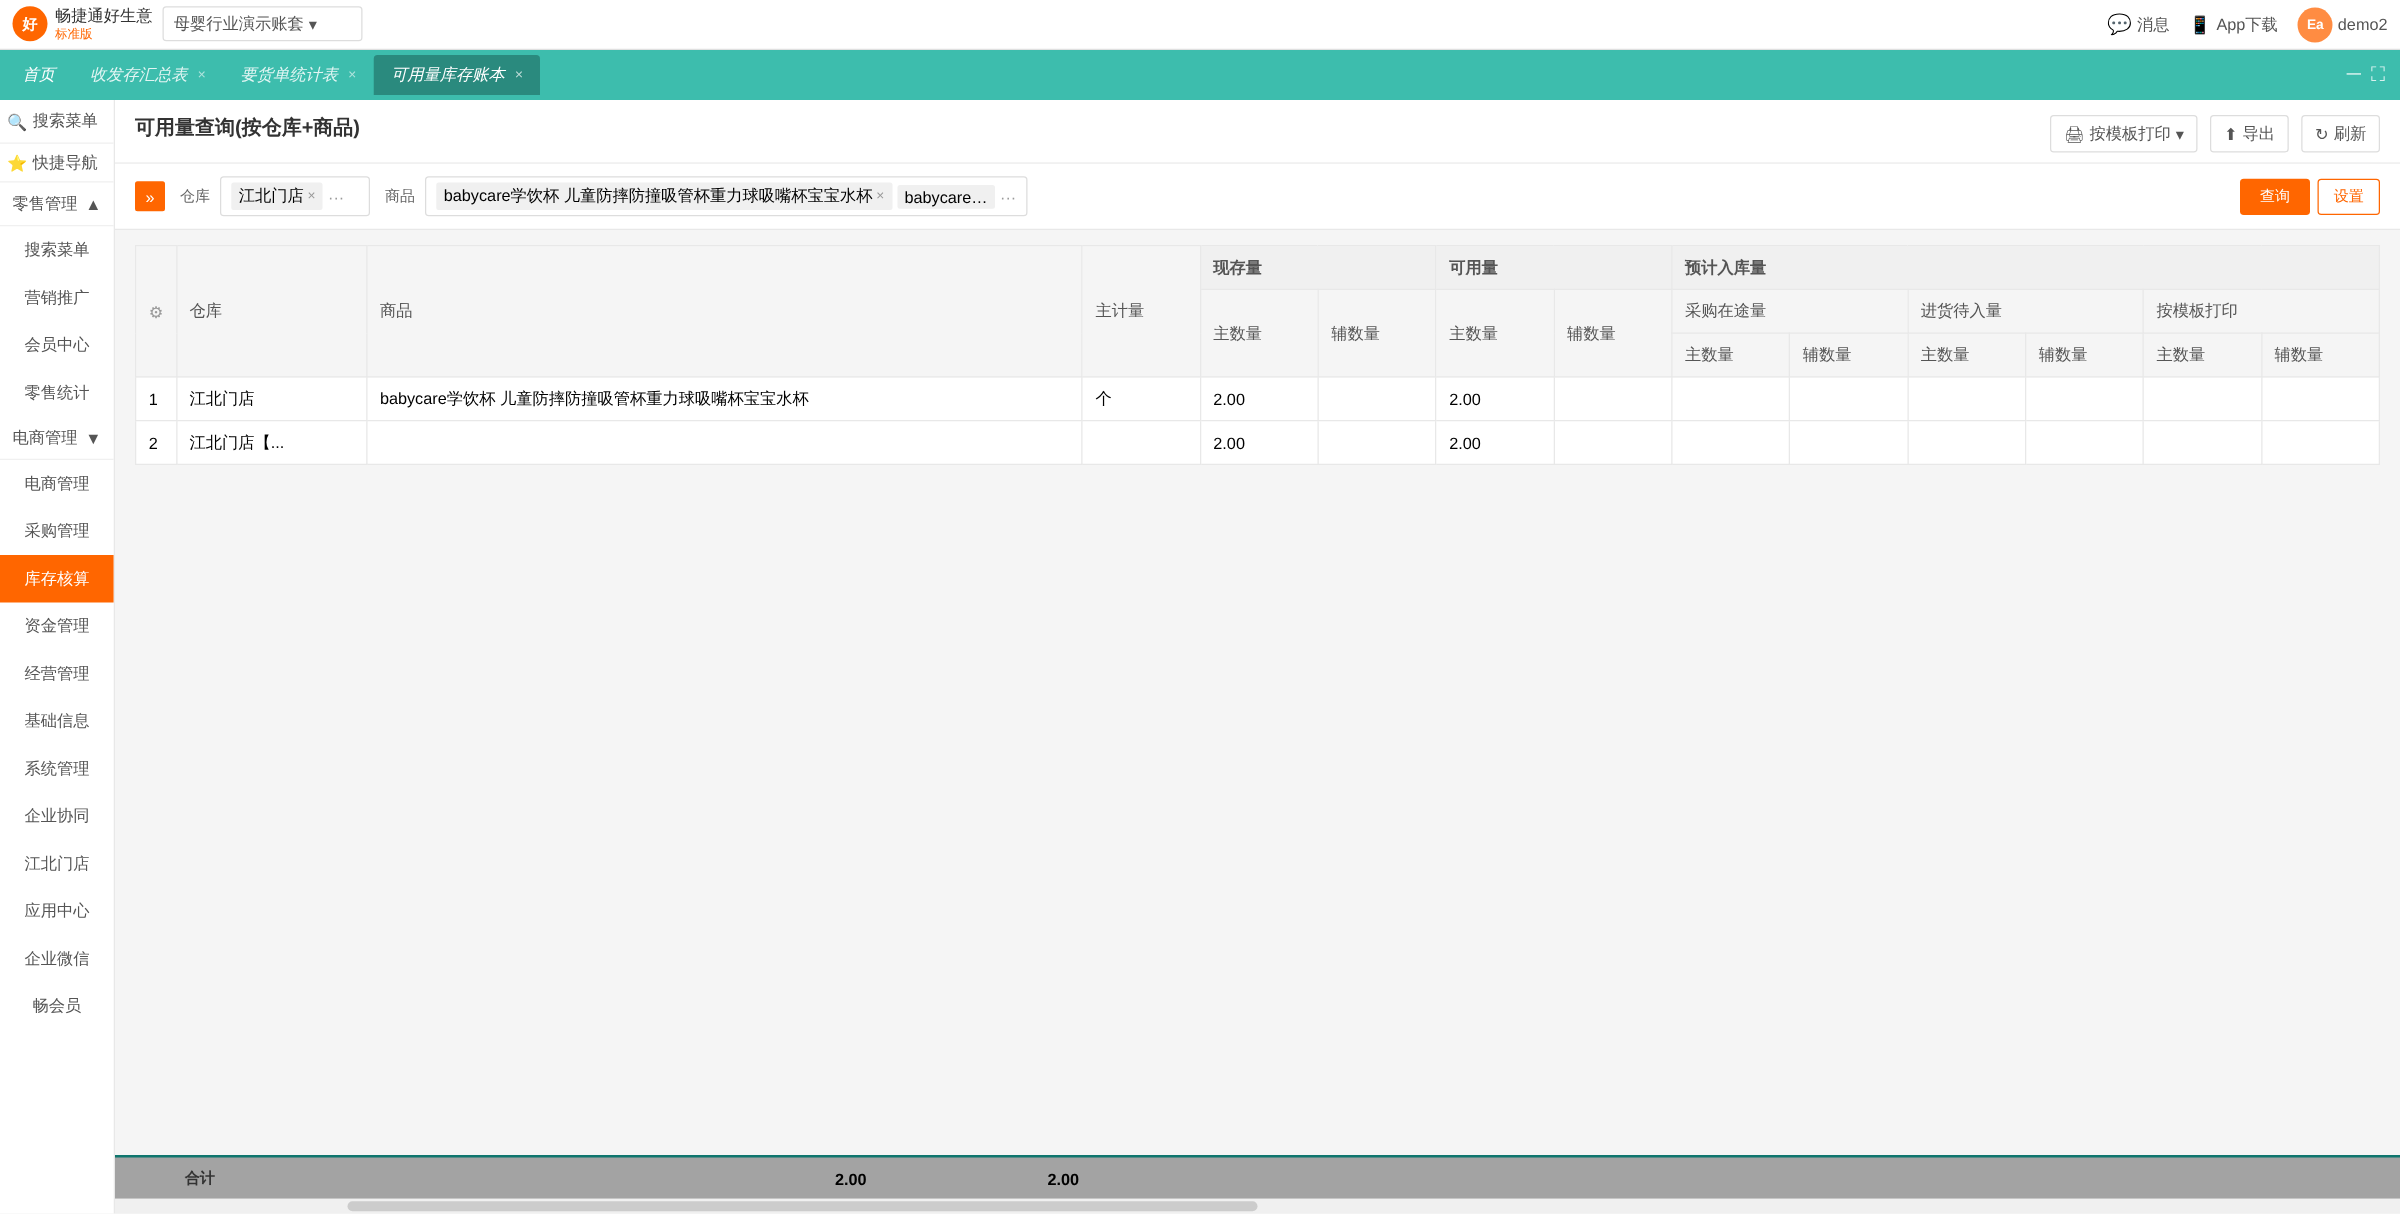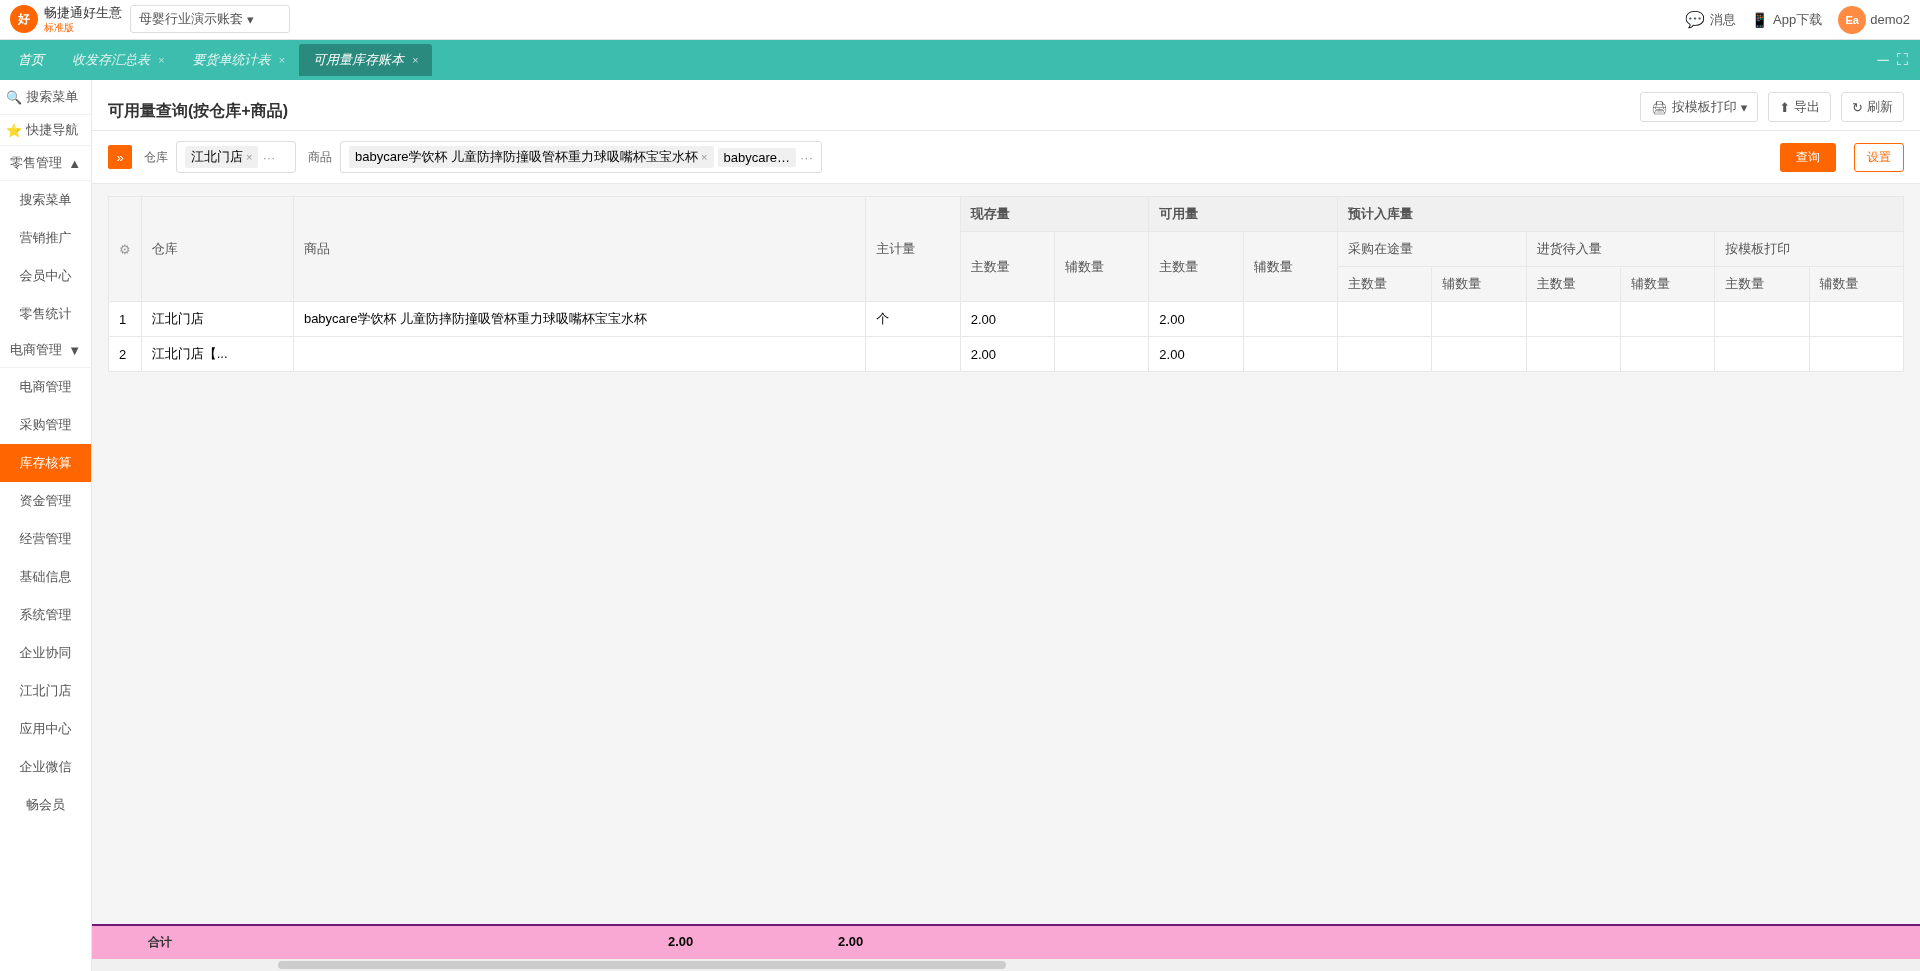--- a/index.html
+++ b/index.html
@@ -207,21 +207,21 @@
       overflow: hidden;
       background: #f5f5f5;
     }
 
     
     .page-header {
       background: #fff;
       padding: 12px 16px 8px;
       border-bottom: 1px solid #e8e8e8;
       display: flex;
-      align-items: flex-end;
+      align-items: flex-start;
       justify-content: space-between;
       flex-shrink: 0;
     }
     .page-title {
       font-size: 16px;
       font-weight: bold;
       color: #333;
     }
     .page-actions {
       display: flex;
@@ -310,21 +310,20 @@
       font-size: 12px;
     }
     .btn-setting {
       background: #fff;
       color: #ff6600;
       border: 1px solid #ff6600;
       padding: 5px 12px;
       border-radius: 3px;
       cursor: pointer;
       font-size: 12px;
-      margin-left: 12px;
     }
 
     
     .table-container {
       flex: 1;
       overflow: auto;
       padding: 12px 16px;
     }
     .data-table {
       width: 100%;
@@ -349,24 +348,24 @@
     }
     .data-table td.left { text-align: left; }
     .data-table .col-settings {
       width: 30px;
       background: #f5f5f5;
     }
     .settings-icon { cursor: pointer; color: #999; }
 
     
     .table-footer {
-      background: #f9a8d4;
-      border-top: 2px solid #701a75;
-      display: flex;
-      align-items: flex-start;
+      background: #a3a3a3;
+      border-top: 2px solid #0f766e;
+      display: flex;
+      align-items: flex-end;
       padding: 8px 16px;
       flex-shrink: 0;
       gap: 0;
     }
     .footer-label {
       width: 120px;
       font-size: 12px;
       color: #333;
       font-weight: bold;
       padding-left: 40px;

